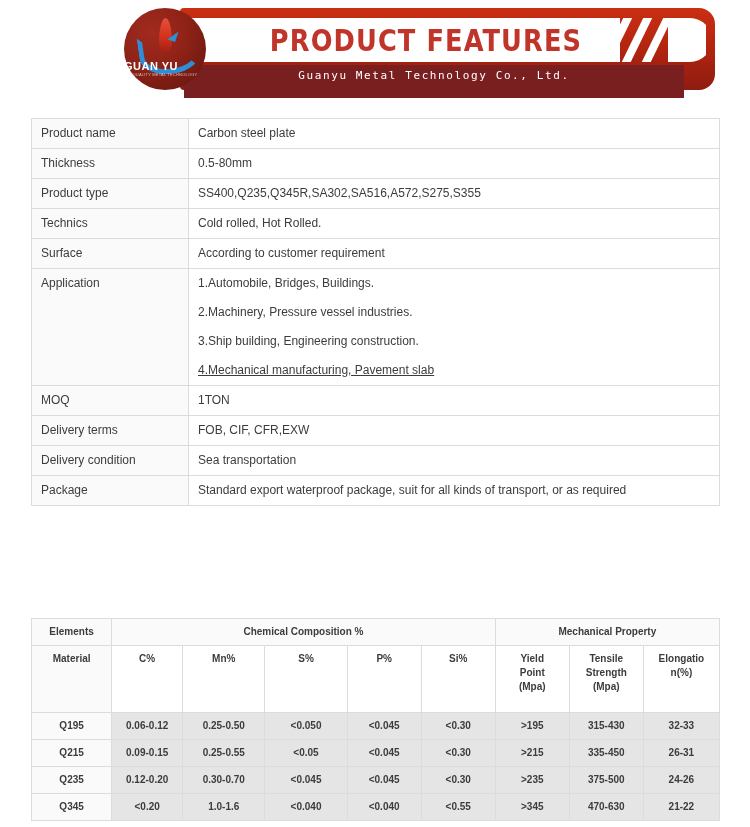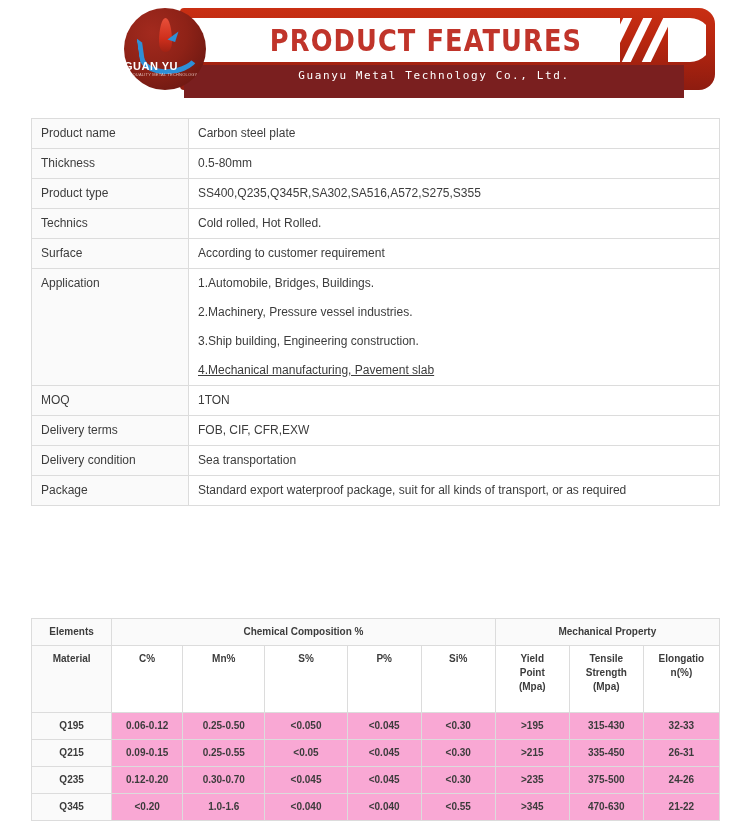--- a/index.html
+++ b/index.html
@@ -238,21 +238,21 @@
     padding: 6px 4px;
     line-height: 14px;
   }
   table.chem th.group,
   table.chem th.sub,
   table.chem td.mat {
     background: #fafafa;
   }
   table.chem th.sub2 { background: #ffffff; }
   table.chem td.num {
-    background: #f9a8d4;
+    background: #e5e5e5;
     vertical-align: middle;
     padding: 6px 4px;
     text-align: center;
   }
   table.chem td.mat { vertical-align: middle; }
   .c-mat { width: 78px; }
   .c-c   { width: 69px; }
   .c-mn  { width: 80px; }
   .c-s   { width: 80px; }
   .c-p   { width: 72px; }

